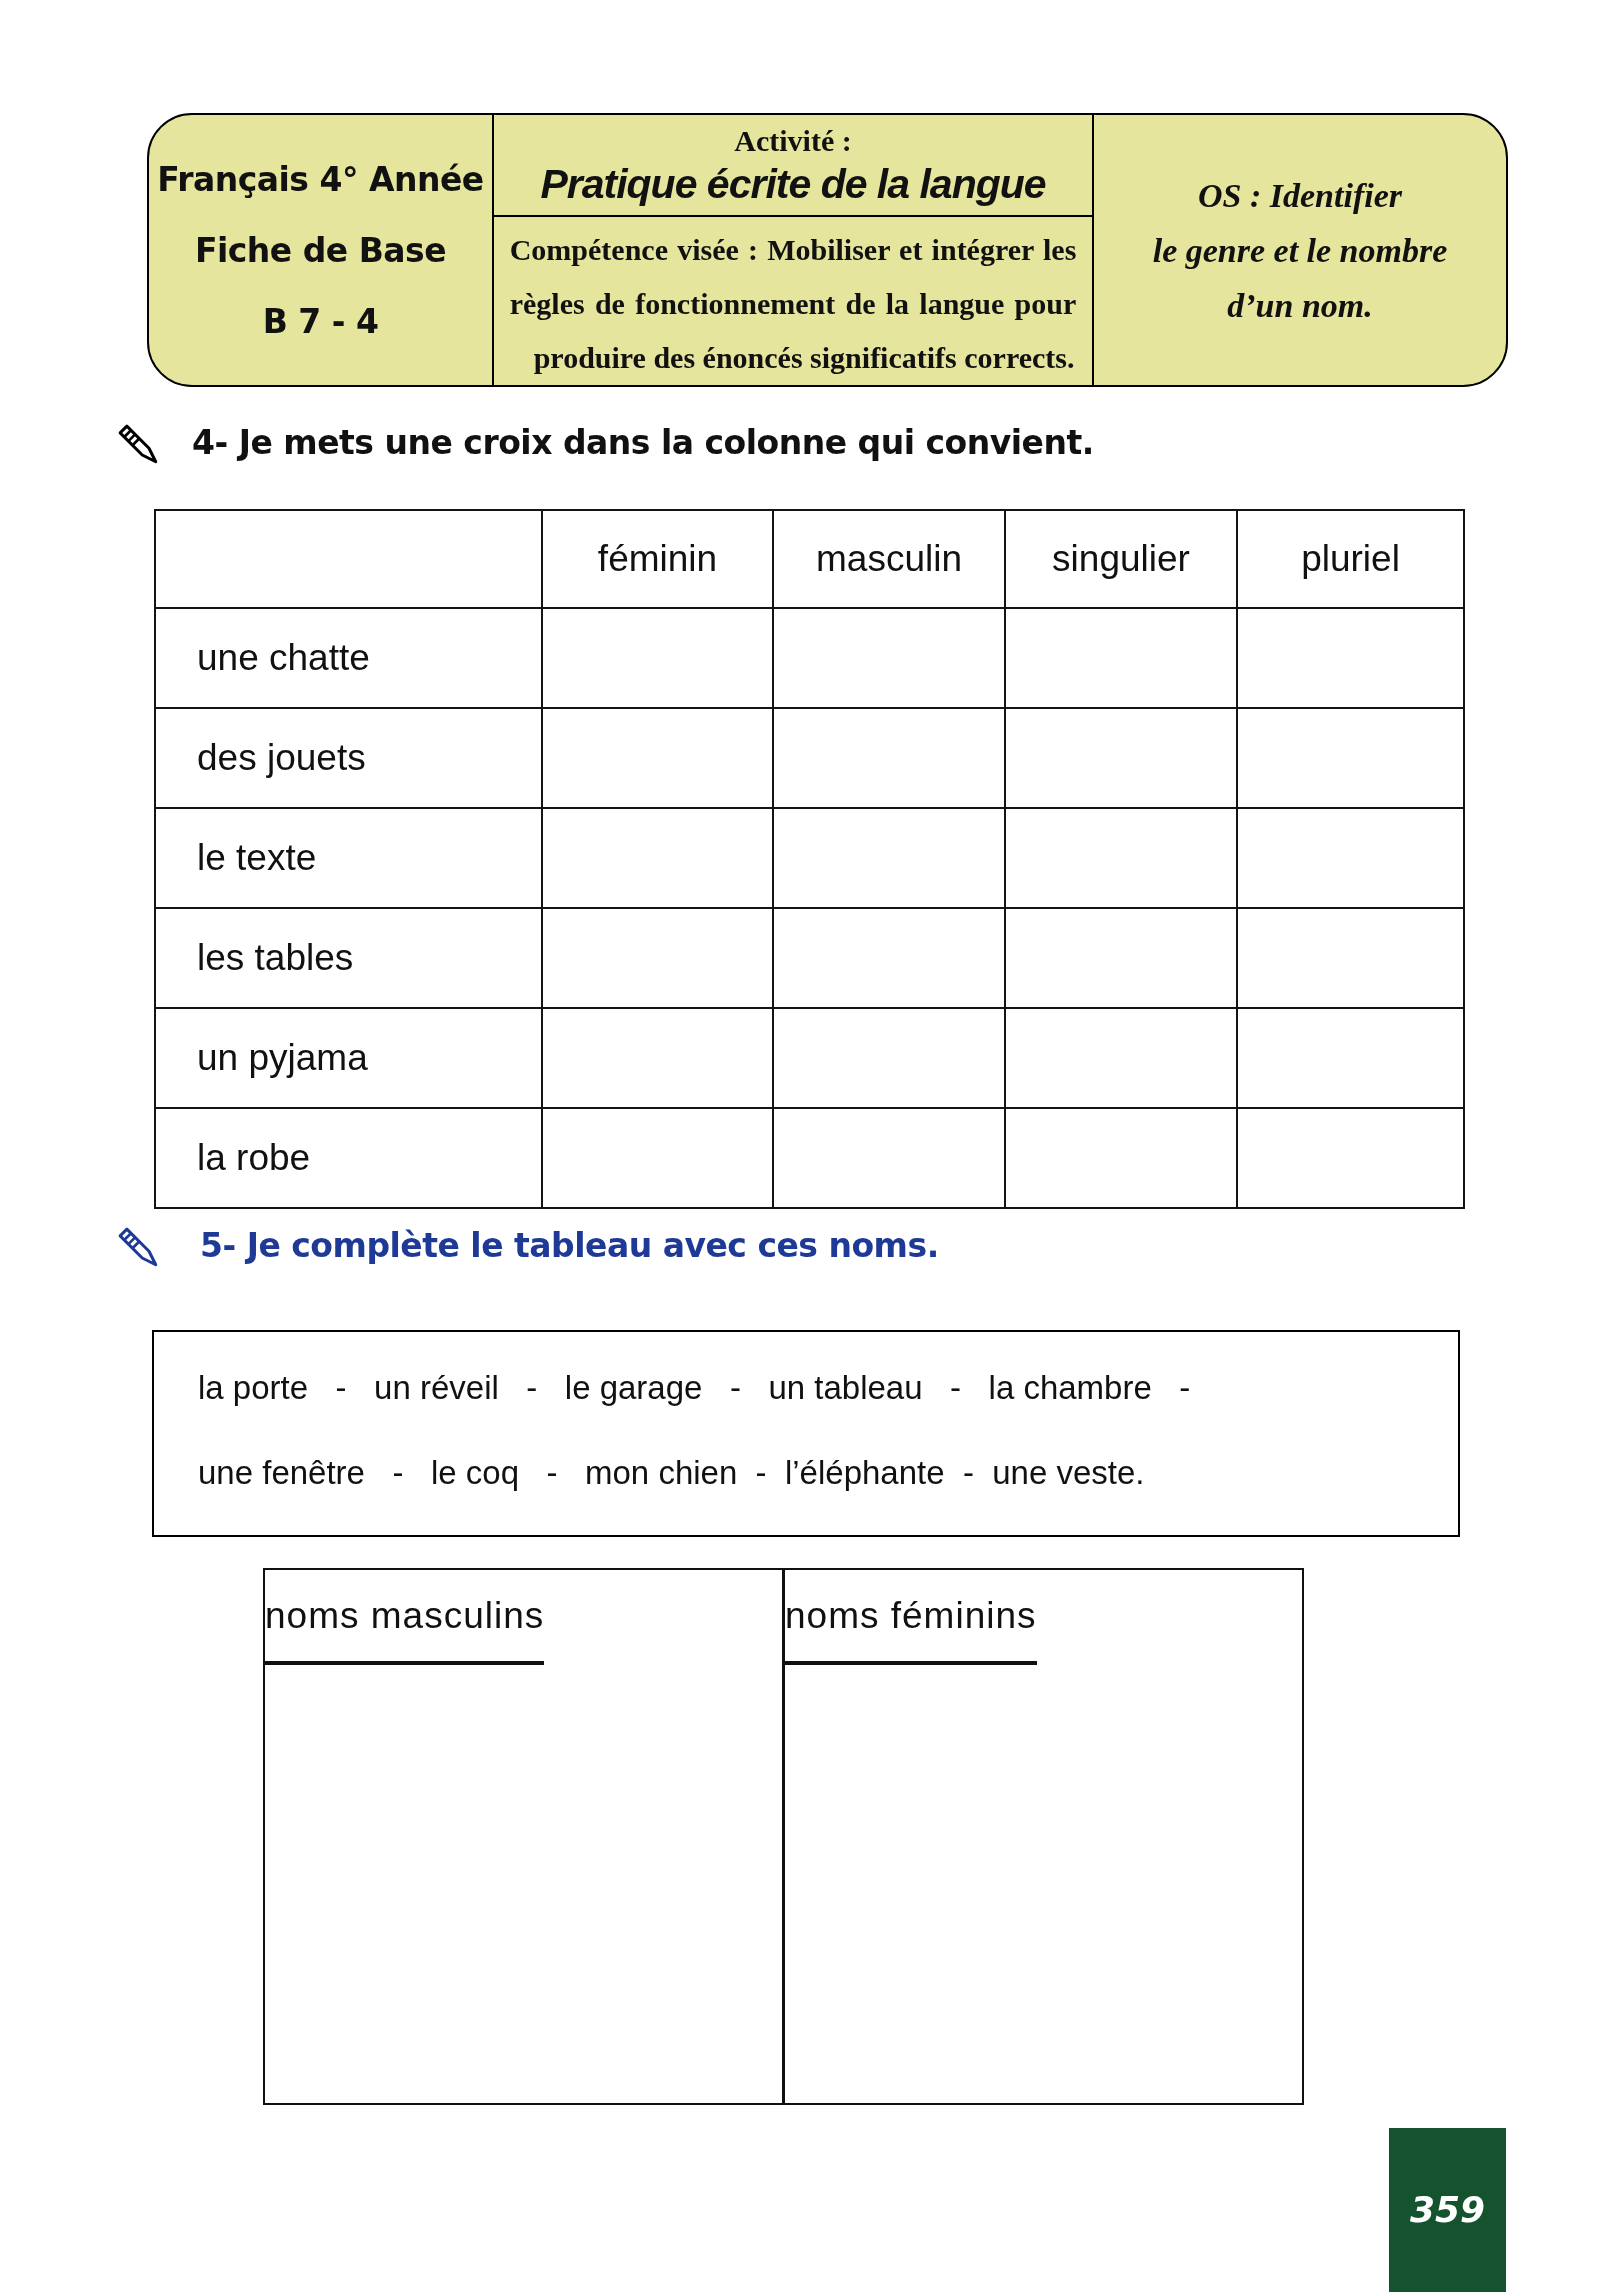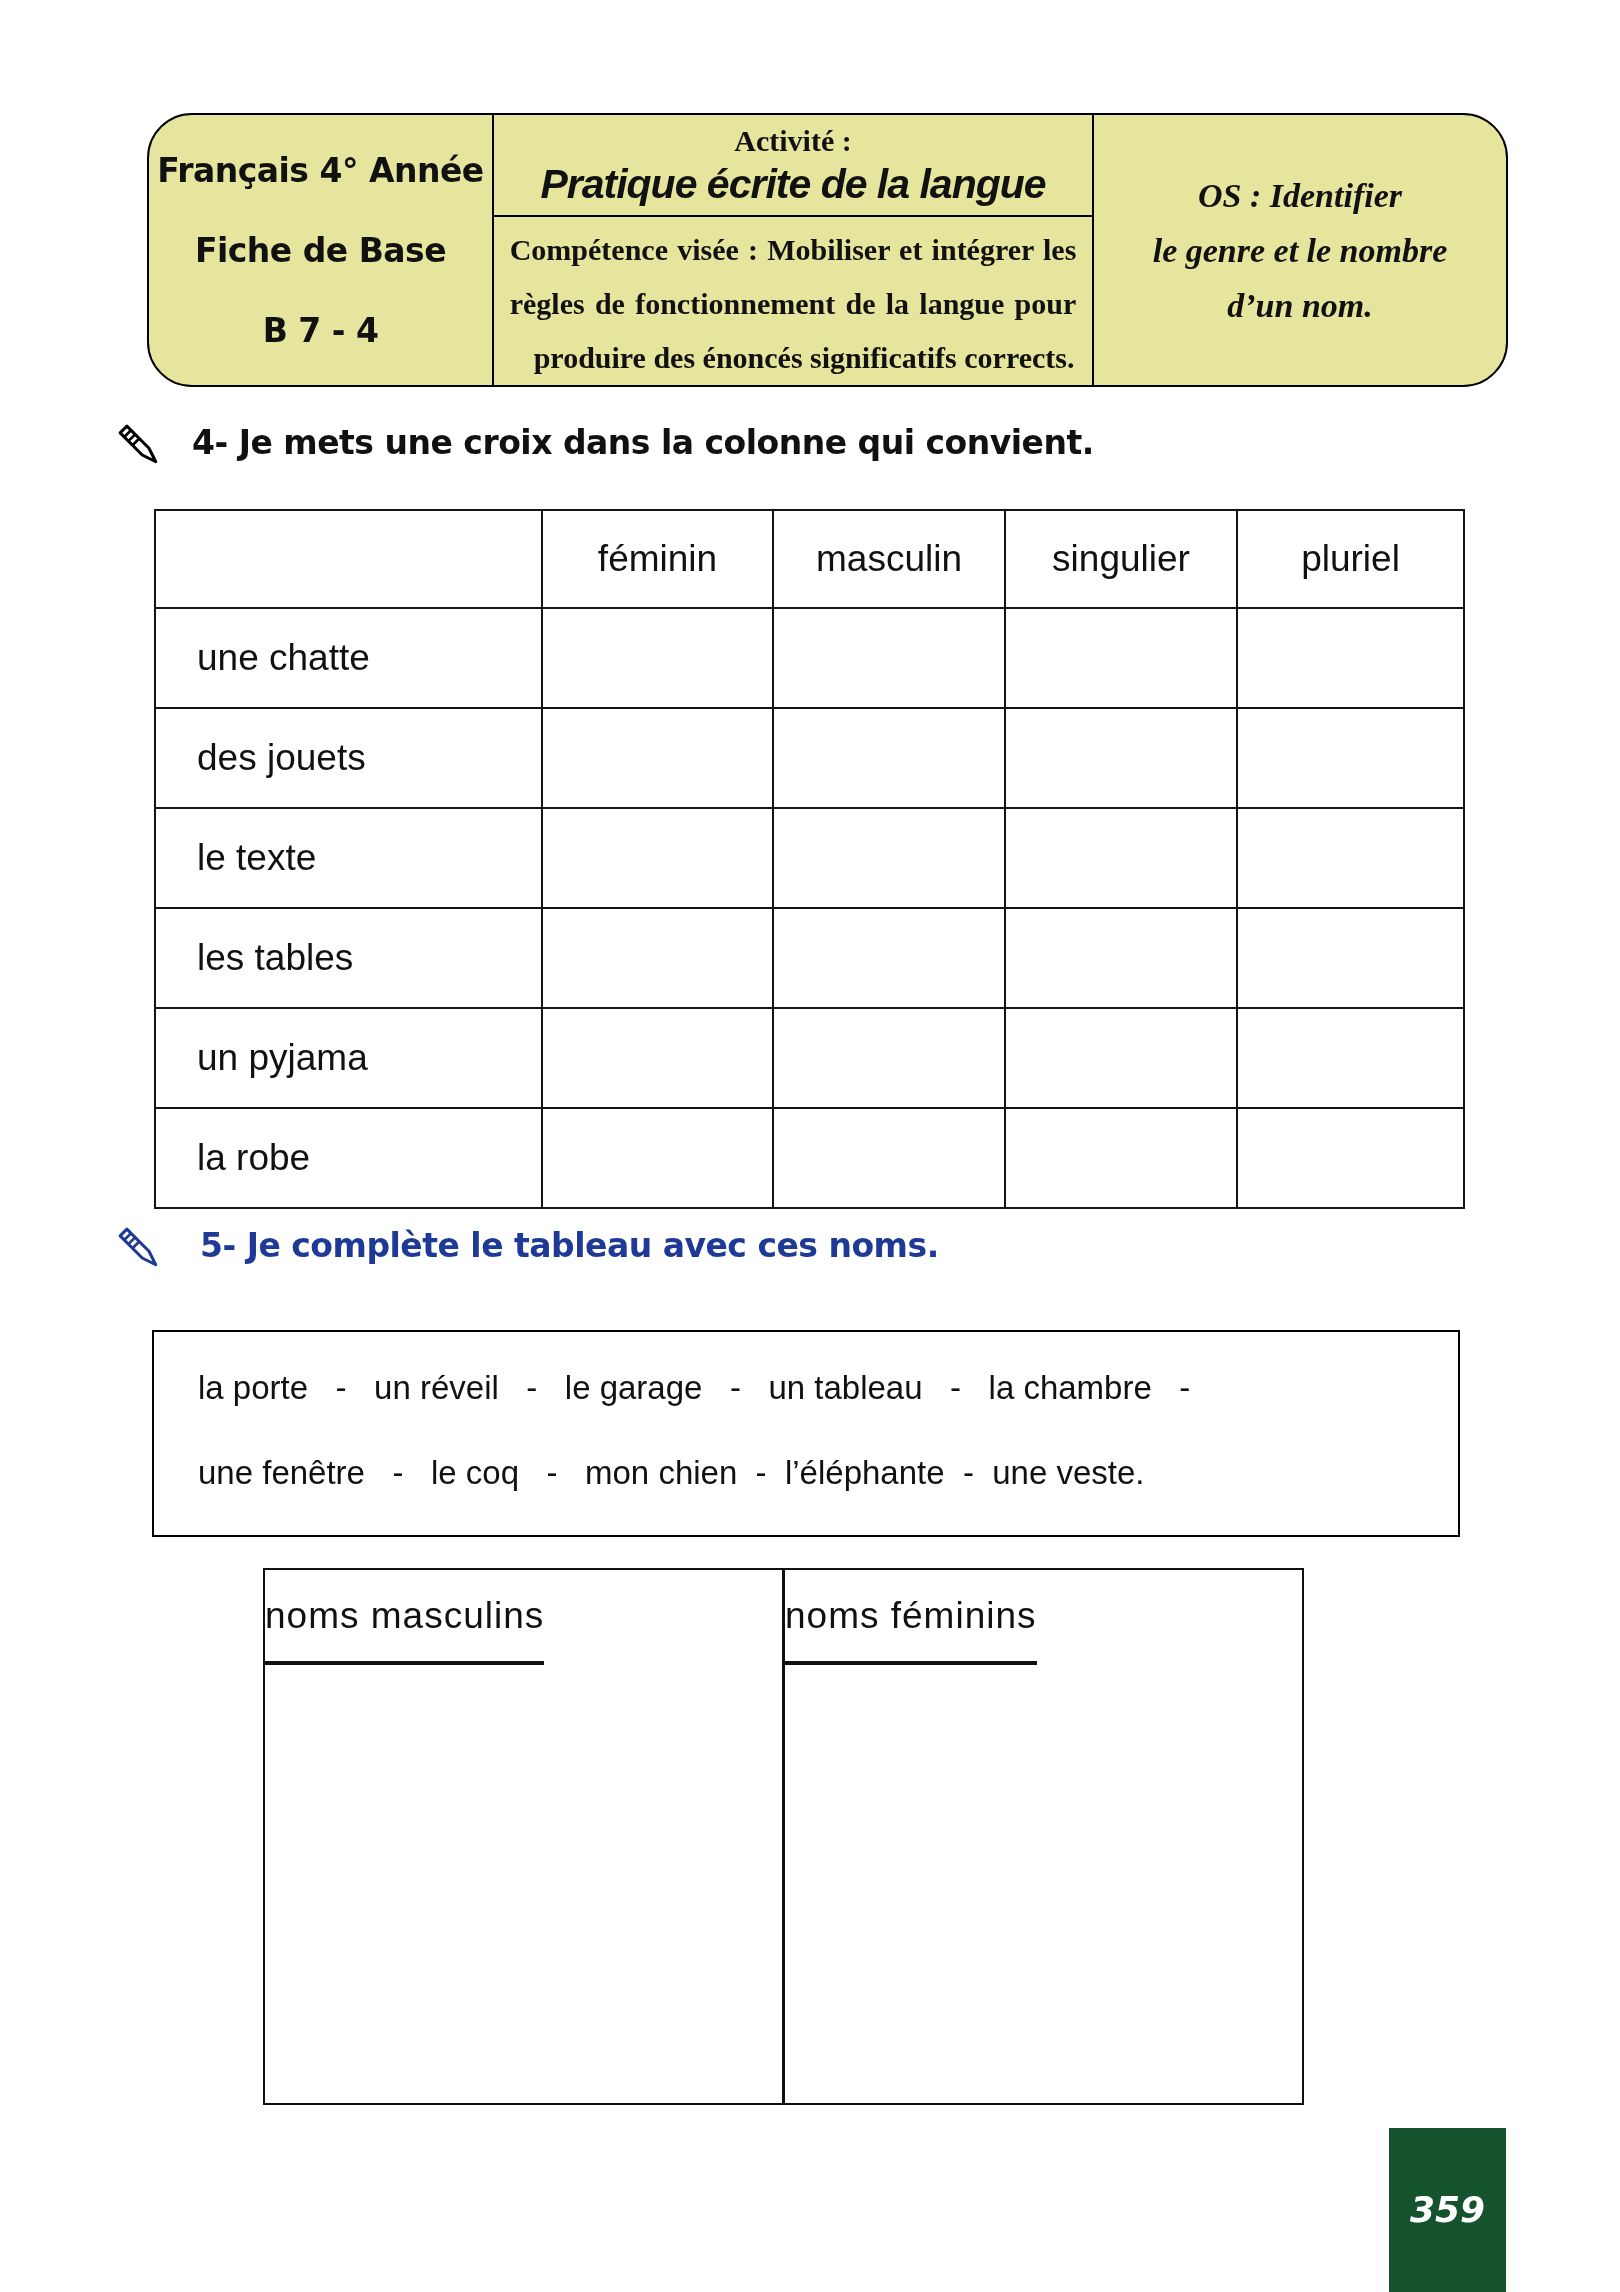--- a/index.html
+++ b/index.html
@@ -19,21 +19,21 @@
     box-sizing:border-box;
     background:#e5e59d;
     border:2.9px solid #000;
     border-radius:45px;
     display:flex;
   }
   .hcell{box-sizing:border-box;height:100%;}
   .hcell-left{
     width:345px;border-right:2.9px solid #000;
     display:flex;flex-direction:column;justify-content:center;align-items:center;
-    row-gap:41px;
+    row-gap:32px;
     font-family:"DejaVu Sans", sans-serif;
     font-weight:bold;font-size:33px;line-height:39px;
     letter-spacing:-0.5px;
   }
   .hcell-mid{
     width:600px;border-right:2.9px solid #000;
     display:flex;flex-direction:column;
   }
   .mid-top{
     box-sizing:border-box;height:104px;

